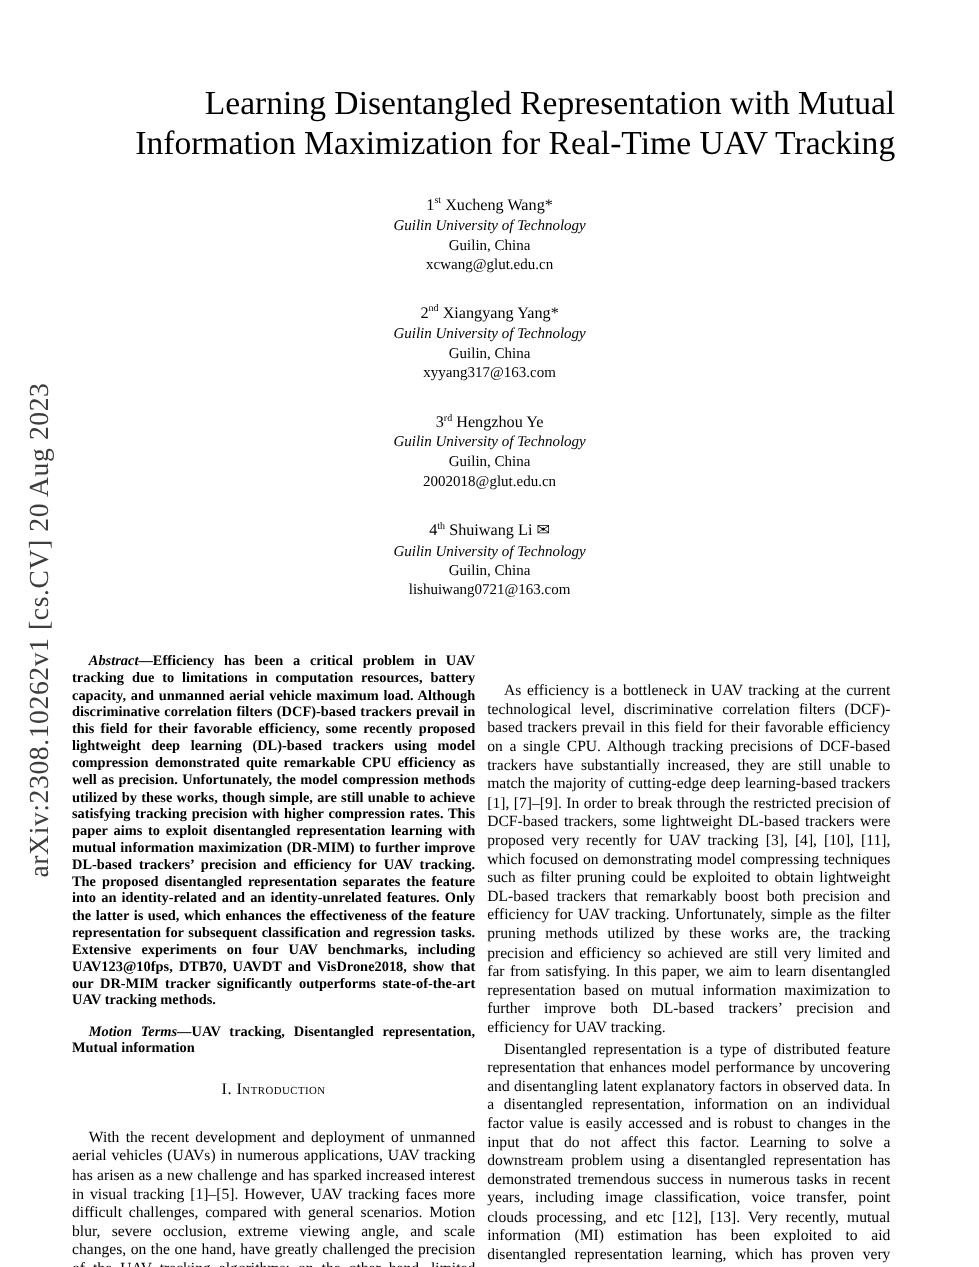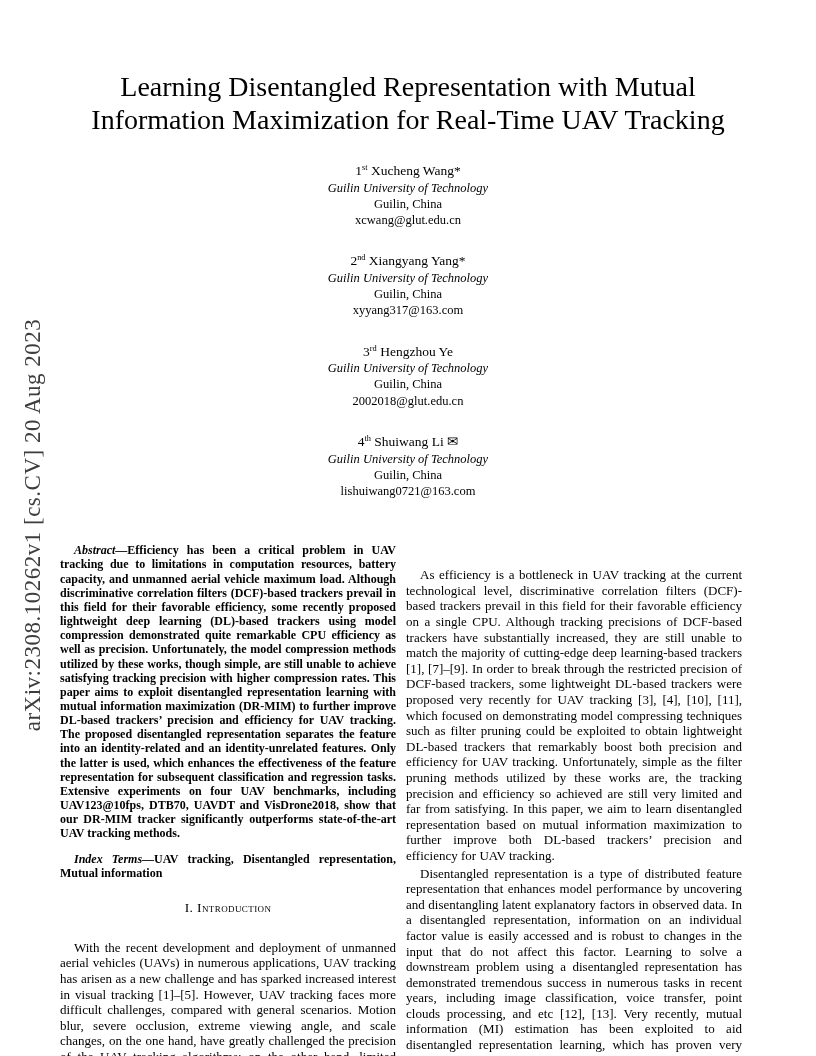--- a/index.html
+++ b/index.html
@@ -20,21 +20,21 @@
     left: 33px;
     top: 525px;
     transform: translate(-50%, -50%) rotate(-90deg);
     white-space: nowrap;
     font-size: 23px;
     color: #3d3d3d;
     letter-spacing: 0.5px;
   }
   .paper-title {
     margin: 0 70px;
-    text-align: center;
+    text-align: right;
     font-size: 28px;
     font-weight: 400;
     line-height: 1.18;
   }
   .authors-grid {
     margin: 26px 110px 0;
     display: grid;
     grid-template-columns: 1fr;
     row-gap: 24px;
   }
@@ -134,21 +134,21 @@
       <div class="author-email">lishuiwang0721@163.com</div>
     </div>
 
   </div>
 
   <div class="columns">
 
     <div class="col">
       <p class="abstract"><span class="abstract-lead">Abstract</span><span>—Efficiency has been a critical problem in UAV tracking due to limitations in computation resources, battery capacity, and unmanned aerial vehicle maximum load. Although discriminative correlation filters (DCF)-based trackers prevail in this field for their favorable efficiency, some recently proposed lightweight deep learning (DL)-based trackers using model compression demonstrated quite remarkable CPU efficiency as well as precision. Unfortunately, the model compression methods utilized by these works, though simple, are still unable to achieve satisfying tracking precision with higher compression rates. This paper aims to exploit disentangled representation learning with mutual information maximization (DR-MIM) to further improve DL-based trackers’ precision and efficiency for UAV tracking. The proposed disentangled representation separates the feature into an identity-related and an identity-unrelated features. Only the latter is used, which enhances the effectiveness of the feature representation for subsequent classification and regression tasks. Extensive experiments on four UAV benchmarks, including UAV123@10fps, DTB70, UAVDT and VisDrone2018, show that our DR-MIM tracker significantly outperforms state-of-the-art UAV tracking methods.</span></p>
 
-      <p class="index-terms"><span class="index-lead">Index Terms</span><span>—UAV tracking, Disentangled representation, Mutual information</span></p>
+      <p class="index-terms"><span class="index-lead">Motion Terms</span><span>—UAV tracking, Disentangled representation, Mutual information</span></p>
 
       <h2 class="section-heading">I. Introduction</h2>
 
       <p class="body-par">With the recent development and deployment of unmanned aerial vehicles (UAVs) in numerous applications, UAV tracking has arisen as a new challenge and has sparked increased interest in visual tracking [1]–[5]. However, UAV tracking faces more difficult challenges, compared with general scenarios. Motion blur, severe occlusion, extreme viewing angle, and scale changes, on the one hand, have greatly challenged the precision of the UAV tracking algorithms; on the other hand, limited computing resources, low power consumption requirements, battery capacity limitations, and UAV’s maximum load pose a big challenge to its efficiency [3], [4], [6].</p>
 
     </div>
 
     <div class="col">
       <p class="body-par">As efficiency is a bottleneck in UAV tracking at the current technological level, discriminative correlation filters (DCF)-based trackers prevail in this field for their favorable efficiency on a single CPU. Although tracking precisions of DCF-based trackers have substantially increased, they are still unable to match the majority of cutting-edge deep learning-based trackers [1], [7]–[9]. In order to break through the restricted precision of DCF-based trackers, some lightweight DL-based trackers were proposed very recently for UAV tracking [3], [4], [10], [11], which focused on demonstrating model compressing techniques such as filter pruning could be exploited to obtain lightweight DL-based trackers that remarkably boost both precision and efficiency for UAV tracking. Unfortunately, simple as the filter pruning methods utilized by these works are, the tracking precision and efficiency so achieved are still very limited and far from satisfying. In this paper, we aim to learn disentangled representation based on mutual information maximization to further improve both DL-based trackers’ precision and efficiency for UAV tracking.</p>
       <p class="body-par">Disentangled representation is a type of distributed feature representation that enhances model performance by uncovering and disentangling latent explanatory factors in observed data. In a disentangled representation, information on an individual factor value is easily accessed and is robust to changes in the input that do not affect this factor. Learning to solve a downstream problem using a disentangled representation has demonstrated tremendous success in numerous tasks in recent years, including image classification, voice transfer, point clouds processing, and etc [12], [13]. Very recently, mutual information (MI) estimation has been exploited to aid disentangled representation learning, which has proven very successful in applications such as face recognition, human pose estimation, and image retrieval [14], [15]. Although MI is known to be hard to estimate and its success might depend on the inductive bias in both the choice of feature extractor</p>

